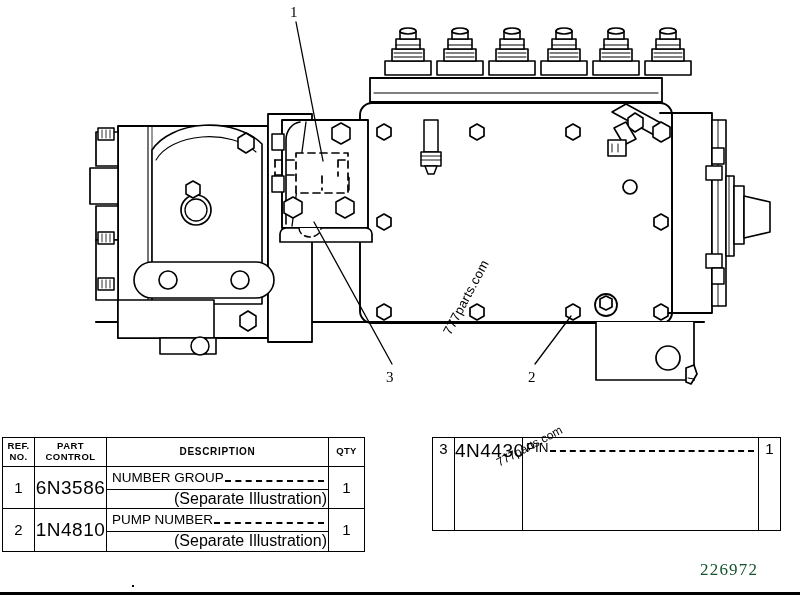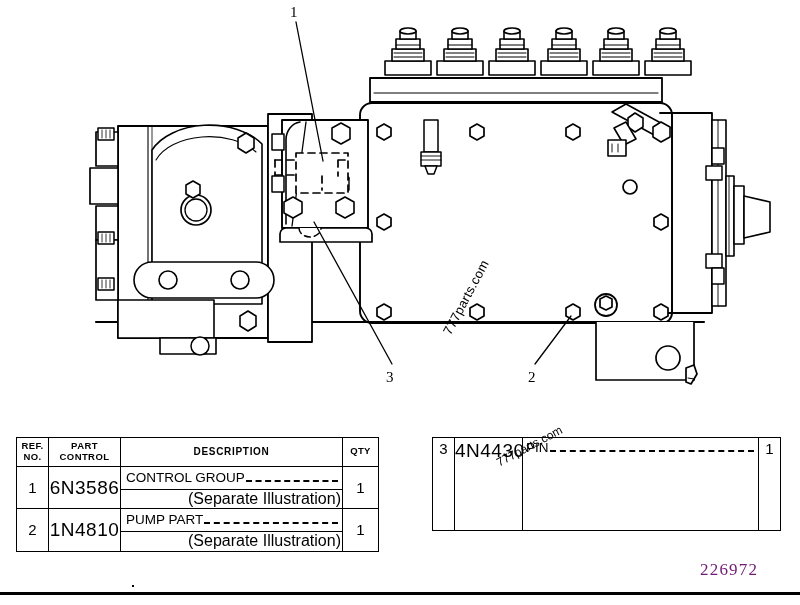--- a/index.html
+++ b/index.html
@@ -63,21 +63,21 @@
     font-size:9.5px;
     font-weight:bold;
     text-align:center;
     letter-spacing:.4px;
     line-height:1.15;
     padding:3px 0;
   }
   .parts-table thead th.desc-h{letter-spacing:.7px;font-size:10px;}
 
   
-  #table-left{left:16px;top:437px;width:362px;}
+  #table-left{left:2px;top:437px;width:362px;}
   #table-left col.c-ref{width:32px;}
   #table-left col.c-part{width:72px;}
   #table-left col.c-desc{width:222px;}
   #table-left col.c-qty{width:36px;}
 
   .cell-ref,.cell-qty{
     text-align:center;
     font-family:"Liberation Serif", serif;
     font-size:15px;
     line-height:1.15;
@@ -124,21 +124,21 @@
   #table-right .cell-desc{padding-left:3px !important;}
   #table-right .tall{height:92px;vertical-align:top;}
   #table-right .tall .inner{padding-top:2px;}
 
   .page-number{
     position:absolute;
     left:700px;top:560px;
     font-family:"Liberation Serif", serif;
     font-size:17px;
     letter-spacing:1.2px;
-    color:#701a75;
+    color:#14532d;
   }
 
   .bottom-rule{
     position:absolute;
     left:0;top:592px;width:800px;height:3px;
     background:#000;
   }
   .stray-dot{position:absolute;width:2px;height:2px;background:#000;}
 </style>
 </head>
@@ -382,37 +382,37 @@
         <th class="desc-h">DESCRIPTION</th>
         <th>QTY</th>
       </tr>
     </thead>
     <tbody>
       <tr class="row-body">
         <td class="cell-ref" rowspan="2">1</td>
         <td class="cell-part" rowspan="2">6N3586</td>
         <td class="cell-desc">
           <span class="desc-main">
-            <span class="txt">CONTROL GROUP</span>
+            <span class="txt">NUMBER GROUP</span>
             <span class="lead"></span>
           </span>
         </td>
         <td class="cell-qty" rowspan="2">1</td>
       </tr>
       <tr>
         <td class="cell-desc">
           <span class="desc-sub">(Separate Illustration)</span>
         </td>
       </tr>
       <tr class="row-body">
         <td class="cell-ref" rowspan="2">2</td>
         <td class="cell-part" rowspan="2">1N4810</td>
         <td class="cell-desc">
           <span class="desc-main">
-            <span class="txt">PUMP PART</span>
+            <span class="txt">PUMP NUMBER</span>
             <span class="lead"></span>
           </span>
         </td>
         <td class="cell-qty" rowspan="2">1</td>
       </tr>
       <tr>
         <td class="cell-desc">
           <span class="desc-sub">(Separate Illustration)</span>
         </td>
       </tr>

